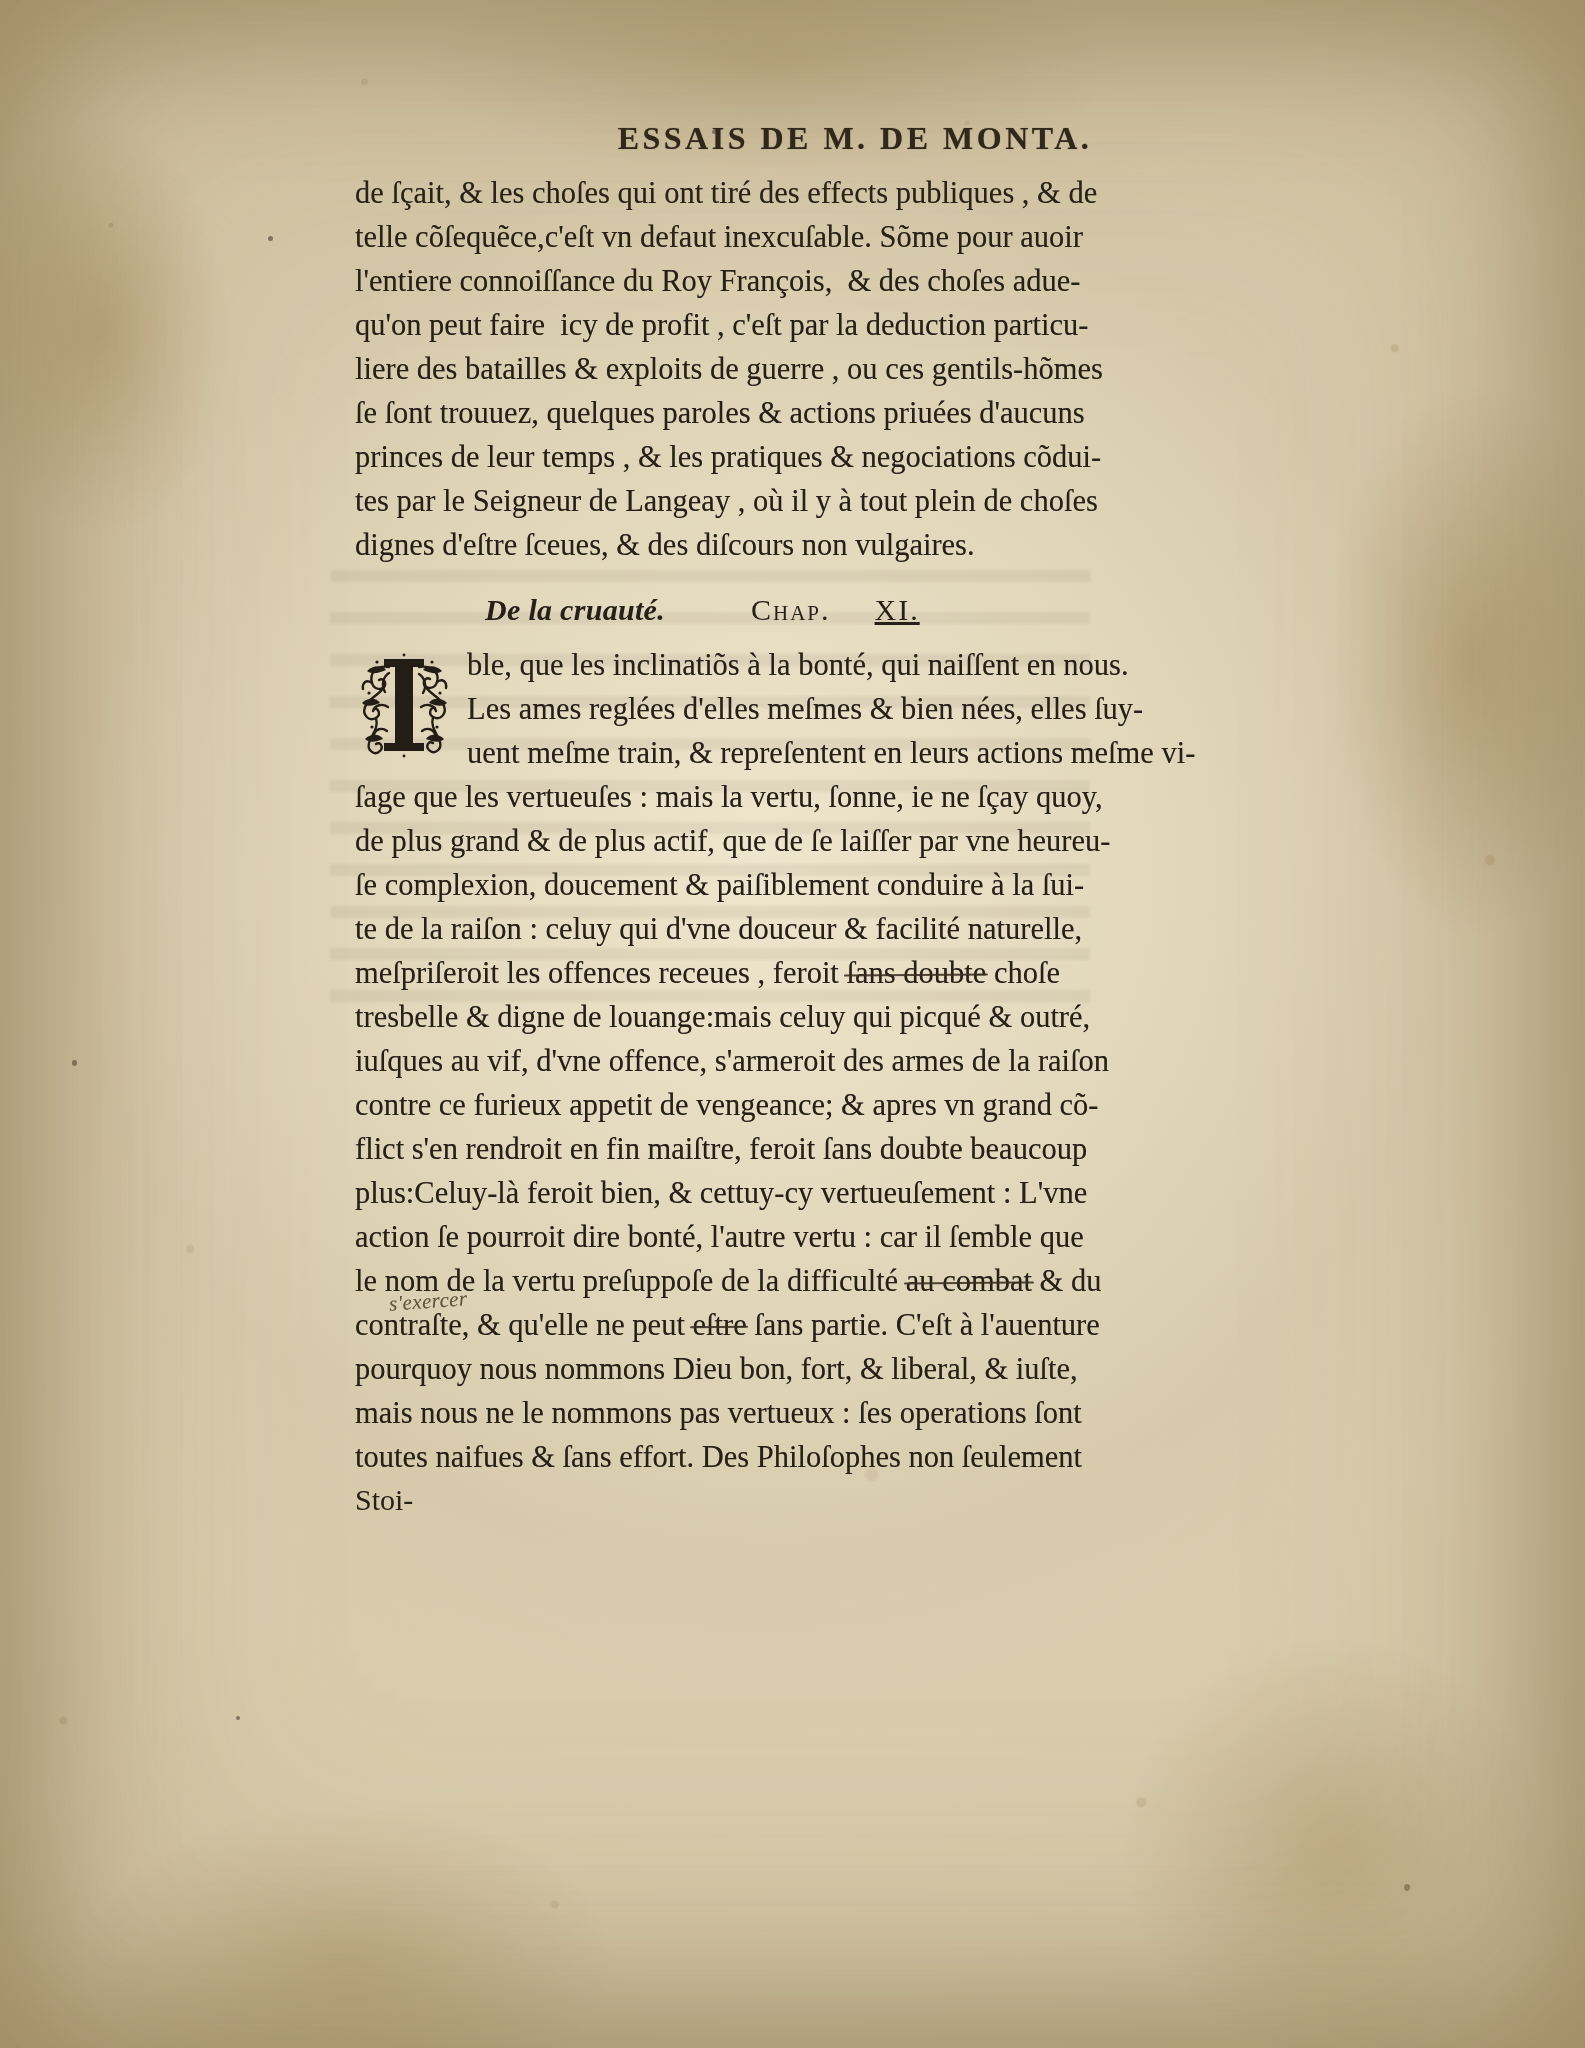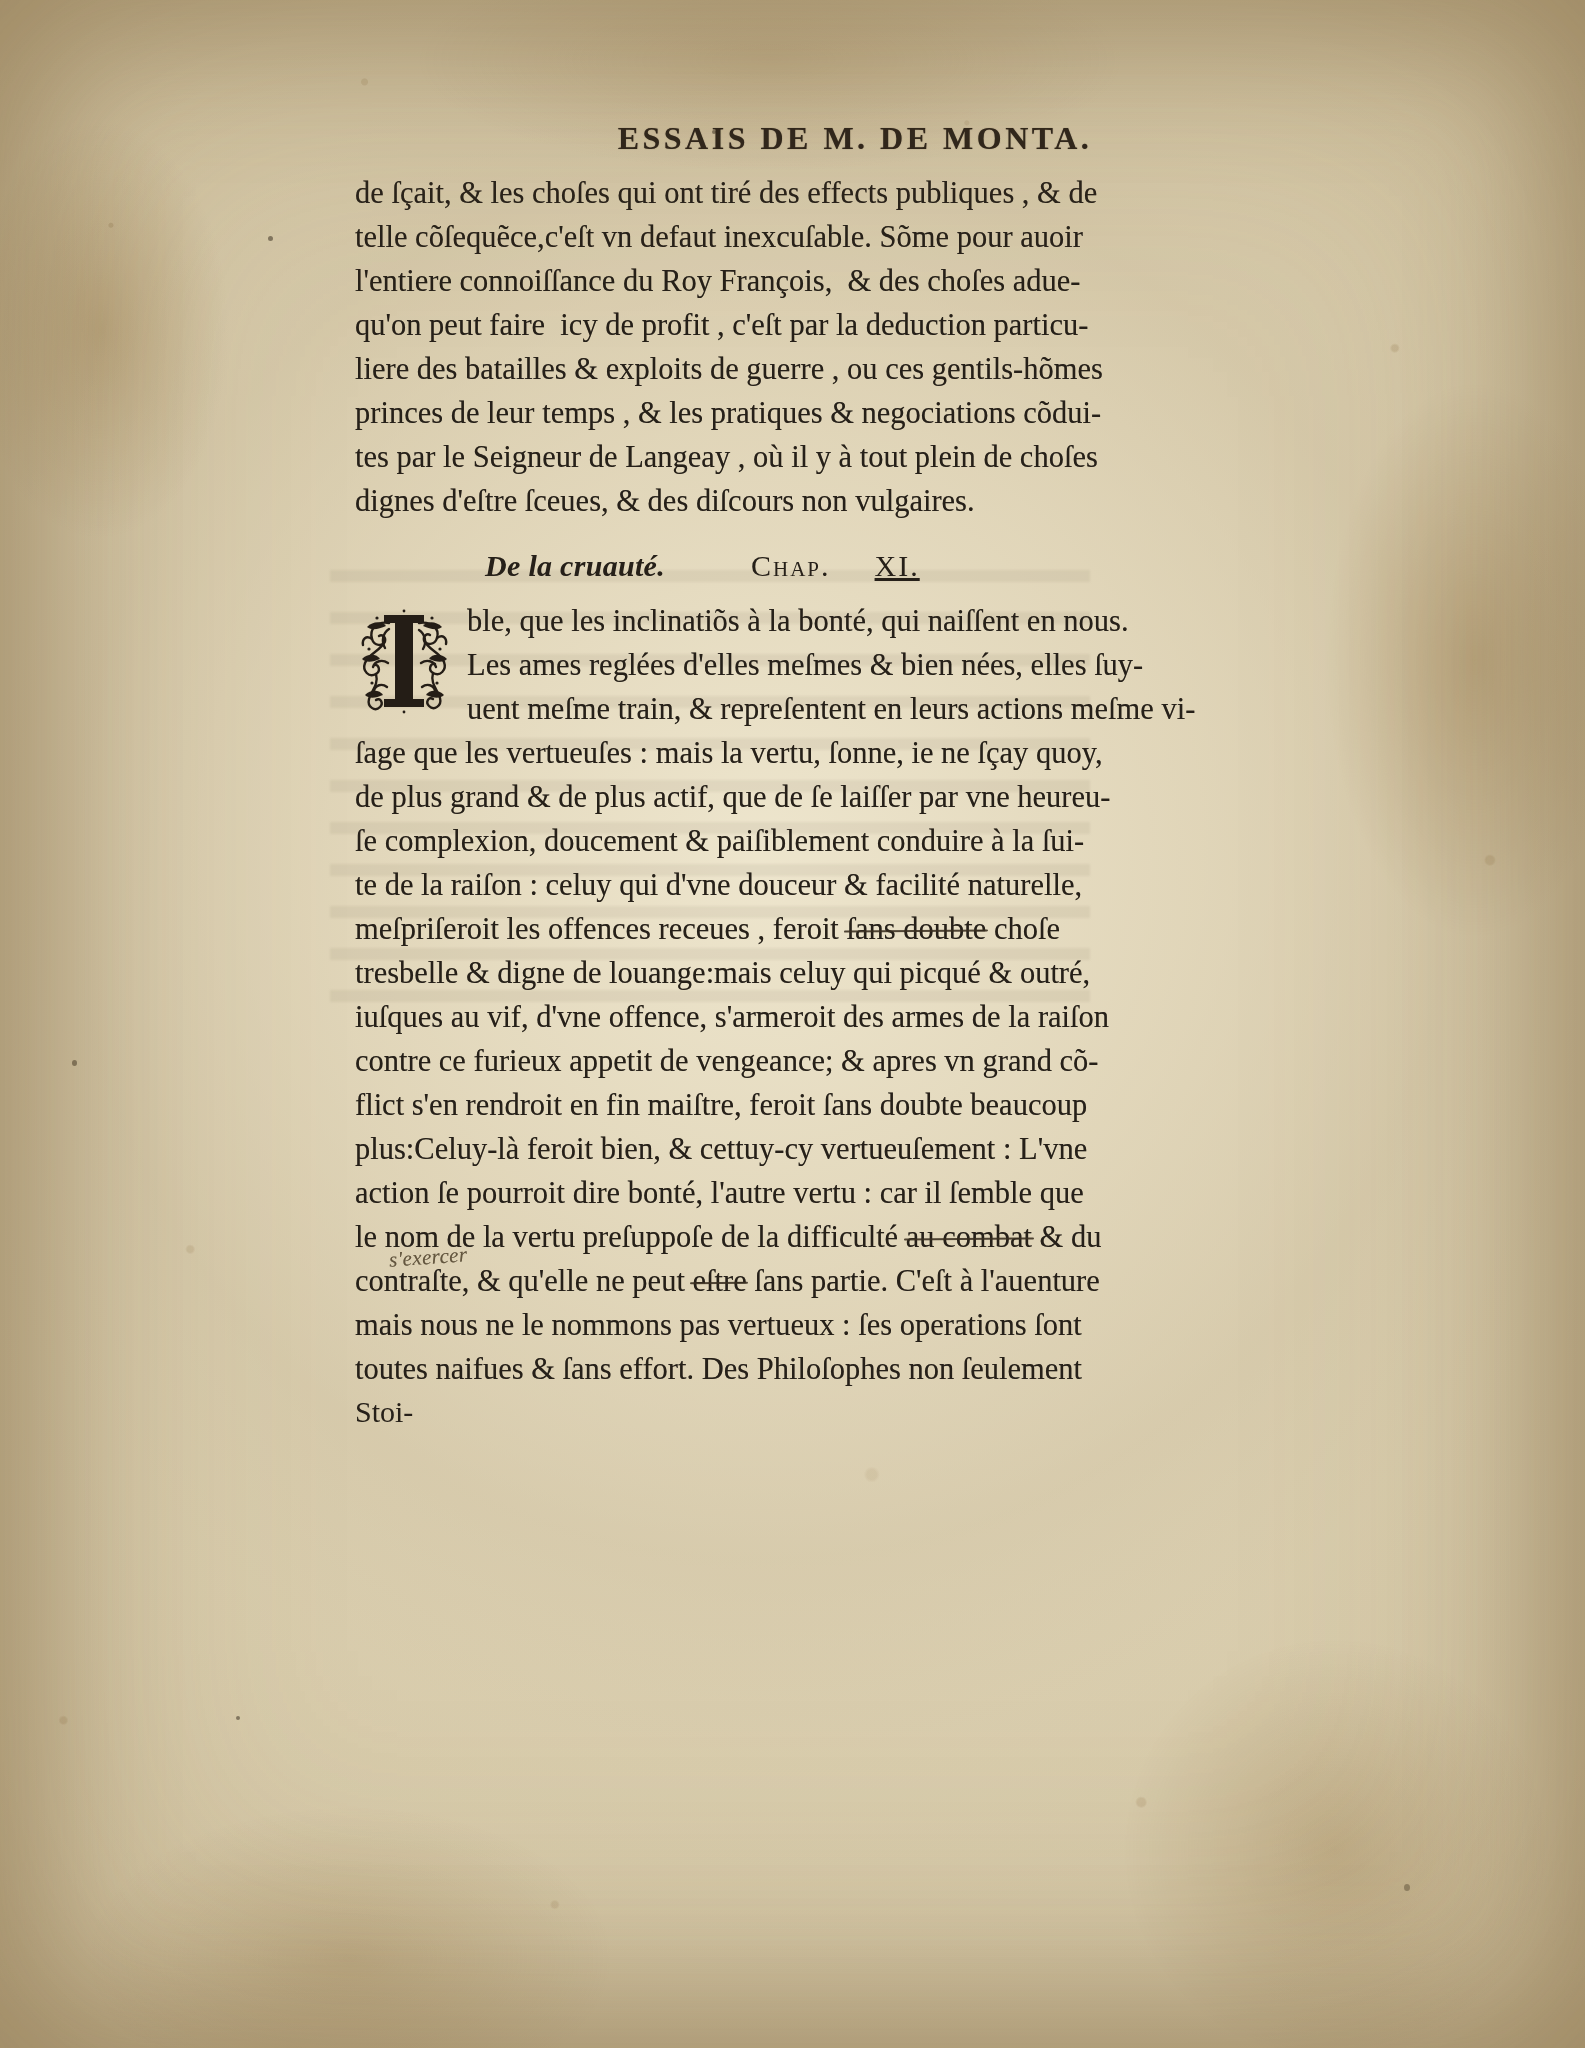--- a/index.html
+++ b/index.html
@@ -153,20 +153,23 @@
       <span class="ln">
           <span>l'entiere connoiſſance du Roy François,  &amp; des choſes adue-</span>
         </span>
       <span class="ln">
           <span>qu'on peut faire  icy de profit , c'eſt par la deduction particu-</span>
         </span>
       <span class="ln">
           <span>liere des batailles &amp; exploits de guerre , ou ces gentils-hõmes</span>
         </span>
       <span class="ln">
+          <span>ſe ſont trouuez, quelques paroles &amp; actions priuées d'aucuns</span>
+        </span>
+      <span class="ln">
           <span>princes de leur temps , &amp; les pratiques &amp; negociations cõdui-</span>
         </span>
       <span class="ln">
           <span>tes par le Seigneur de Langeay , où il y à tout plein de choſes</span>
         </span>
       <span class="ln" style="display:block"><span>dignes d'eſtre ſceues, &amp; des diſcours non vulgaires.</span></span>
     </div>
 
     <div class="chapline">
       <span class="chaptitle">De la cruauté.</span>
@@ -273,20 +276,23 @@
         <span class="ln" style="display:block;white-space:nowrap;">
           <span>le nom de la vertu preſuppoſe de la difficulté </span><span class="strike">au combat</span><span> &amp; du</span>
         </span>
 
         <span class="ln" style="display:block;white-space:nowrap;position:relative;">
           <span>contraſte, &amp; qu'elle ne peut </span><span class="strike">eſtre</span><span> ſans partie. C'eſt à l'auenture</span>
           <span class="inkmark handnote" style="left:34px;top:-24px;">s'exercer</span>
         </span>
 
         <span class="ln">
+            <span>pourquoy nous nommons Dieu bon, fort, &amp; liberal, &amp; iuſte,</span>
+          </span>
+        <span class="ln">
             <span>mais nous ne le nommons pas vertueux : ſes operations ſont</span>
           </span>
         <span class="ln" style="display:block"><span>toutes naifues &amp; ſans effort. Des Philoſophes non ſeulement</span></span>
       </div>
 
       <div class="catchword">Stoi-</div>
     </div>
   </div>
 
   <div class="inkblob" style="left:268px;top:236px;width:5px;height:5px;"></div>

